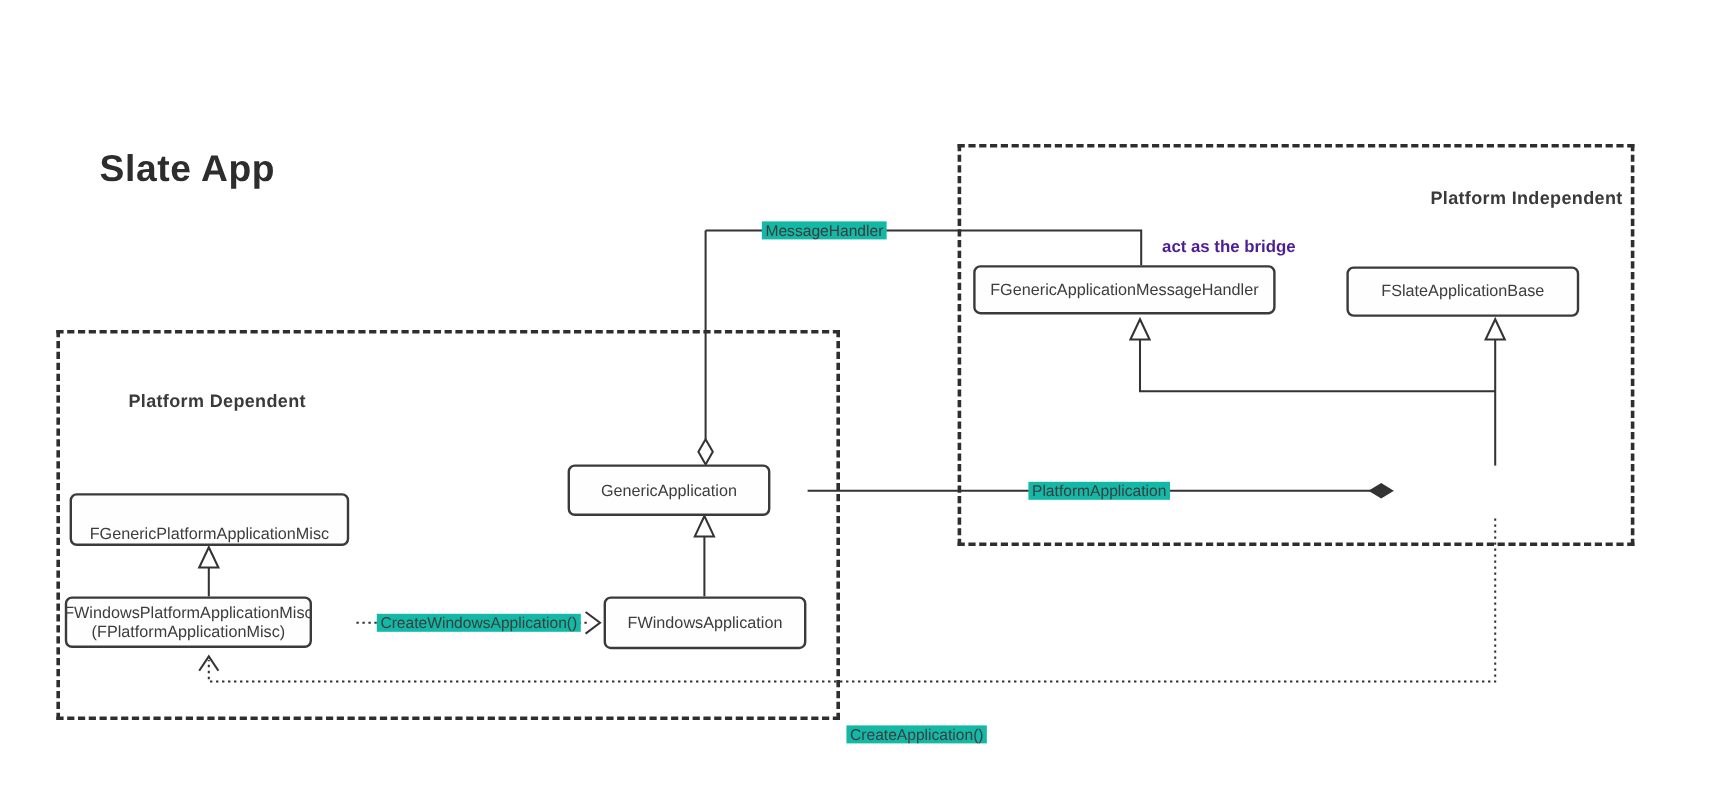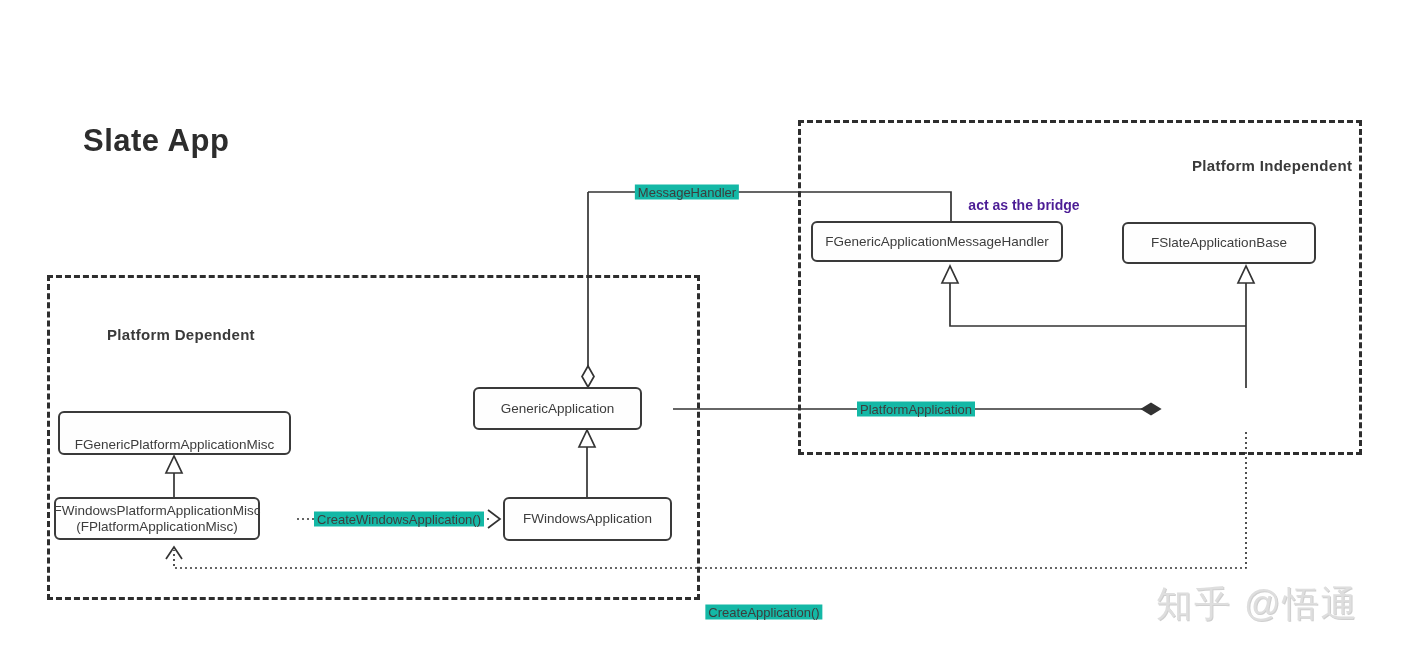--- a/index.html
+++ b/index.html
@@ -171,15 +171,14 @@
   <div class="edge-label" style="left:687px; top:192px;">MessageHandler</div>
 
   <div class="edge-note" style="left:1024px; top:205px;">act as the bridge</div>
 
   <div class="edge-label" style="left:916px; top:409px;">PlatformApplication</div>
 
   <div class="edge-label" style="left:399px; top:519px;">CreateWindowsApplication()</div>
 
   <div class="edge-label" style="left:764px; top:568px;margin-top:44px;">CreateApplication()</div>
 
-  <div class="watermark">知乎 @悟通</div>
 
 </div>
 
 </body></html>

